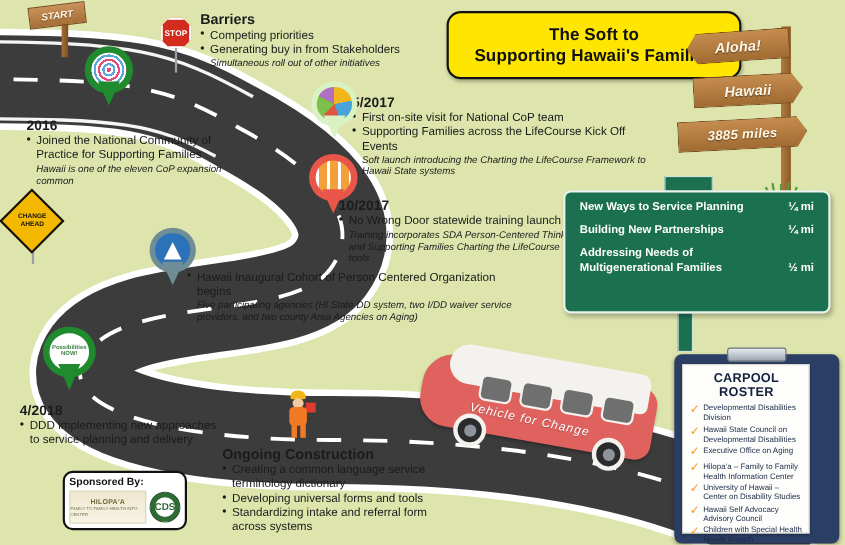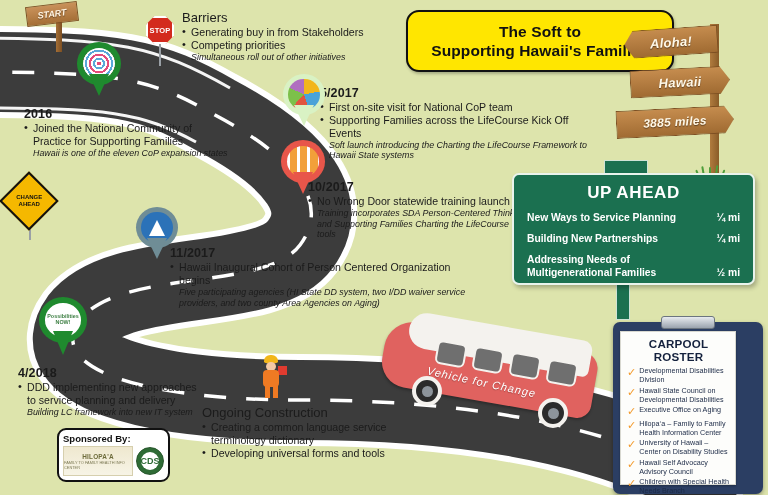--- a/index.html
+++ b/index.html
@@ -27,21 +27,21 @@
     position: relative; padding-left: 9px; margin-bottom: 0px;
   }
   .ms-list li:before {
     content: "•"; position: absolute; left: 0; top: -1px; font-size: 11px;
   }
   .ms-note {
     font-size: 8.9px; font-style: italic; color: #1b1b1b;
     line-height: 1.2; padding-left: 9px; margin-top: 0px;
   }
   .hdr {
-    font-size: 13px; font-weight: normal; color: #1b1b1b; margin-bottom: 1px;
+    font-size: 13px; font-weight: bold; color: #1b1b1b; margin-bottom: 1px;
   }
 
   
   #title-banner {
     position: absolute; left: 406px; top: 10px; width: 268px; height: 62px;
     background: #ffe600; border: 2px solid #111; border-radius: 13px;
     display: flex; flex-direction: column; align-items: center;
     justify-content: center; text-align: center;
     box-shadow: 1px 2px 3px rgba(0,0,0,.25);
   }
@@ -304,79 +304,77 @@
       <i style="left:21px;height:13px;transform:rotate(20deg);"></i>
         <i style="left:26px;height:10px;transform:rotate(30deg);"></i>
     </div>
   </div>
 
   <div id="palm"></div>
 
   <div class="milestone" style="left:182px;top:10px;width:220px;">
     <div class="hdr">Barriers</div>
     <ul class="ms-list">
+      <li>Competing priorities</li>
       <li>Generating buy in from Stakeholders</li>
-      <li>Competing priorities</li>
     </ul>
     <div class="ms-note">Simultaneous roll out of other initiatives</div>
   </div>
 
   <div class="milestone" style="left:24px;top:107px;width:205px;">
     <div class="ms-date">2016</div>
     <ul class="ms-list">
       <li>Joined the National Community of Practice for Supporting Families</li>
     </ul>
-    <div class="ms-note">Hawaii is one of the eleven  CoP expansion states</div>
+    <div class="ms-note">Hawaii is one of the eleven  CoP expansion common</div>
   </div>
 
   <div class="milestone" style="left:320px;top:86px;width:268px;">
     <div class="ms-date">5/2017</div>
     <ul class="ms-list">
       <li>First on-site visit for National CoP team</li>
       <li>Supporting Families across the LifeCourse Kick Off Events</li>
     </ul>
     <div class="ms-note">Soft launch introducing the Charting the LifeCourse Framework to Hawaii State systems</div>
   </div>
 
   <div class="milestone" style="left:308px;top:180px;width:220px;">
     <div class="ms-date">10/2017</div>
     <ul class="ms-list">
       <li>No Wrong Door statewide training launch</li>
     </ul>
     <div class="ms-note">Training incorporates SDA Person-Centered Thinking and Supporting Families Charting the LifeCourse tools</div>
   </div>
 
   <div class="milestone" style="left:170px;top:246px;width:300px;">
-    <div class="ms-date">11/2017</div>
     <ul class="ms-list">
       <li>Hawaii Inaugural Cohort of Person Centered Organization begins</li>
     </ul>
     <div class="ms-note">Five participating agencies (HI State DD system, two I/DD waiver service providers, and two county Area Agencies on Aging)</div>
   </div>
 
   <div class="milestone" style="left:18px;top:366px;width:182px;">
     <div class="ms-date">4/2018</div>
     <ul class="ms-list">
       <li>DDD implementing new approaches to service planning and delivery</li>
     </ul>
-    <div class="ms-note">Building LC framework into new IT system</div>
   </div>
 
   <div class="milestone" style="left:202px;top:405px;width:196px;">
     <div class="hdr">Ongoing Construction</div>
     <ul class="ms-list">
       <li>Creating a common language service terminology dictionary</li>
       <li>Developing universal forms and tools</li>
+      <li>Standardizing intake and referral form across systems</li>
     </ul>
   </div>
 
   <div class="ua-post" style="left:604px;top:160px;width:44px;height:16px;"></div>
   <div class="ua-post" style="left:616px;top:284px;width:14px;height:36px;"></div>
   <div id="up-ahead">
-    <div class="ua-title">UP AHEAD</div>
     <div class="ua-row">
       <span class="lbl">New Ways to Service Planning</span>
       <span class="mi">¼ mi</span>
     </div>
     <div class="ua-row">
       <span class="lbl">Building New Partnerships</span>
       <span class="mi">¼ mi</span>
     </div>
     <div class="ua-row">
       <span class="lbl">Addressing Needs of Multigenerational Families</span>

